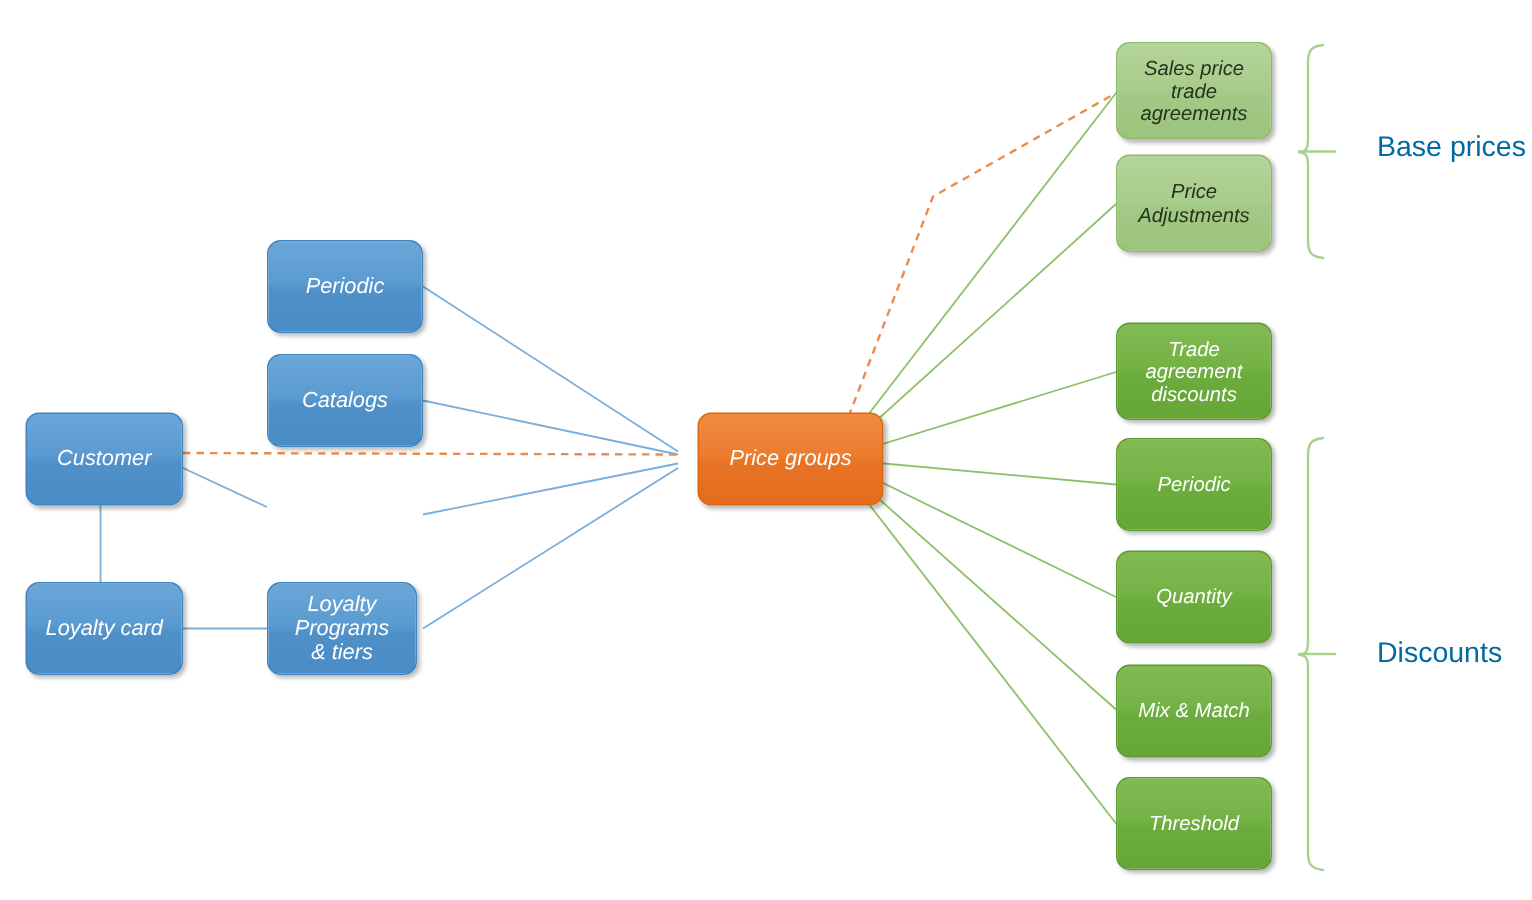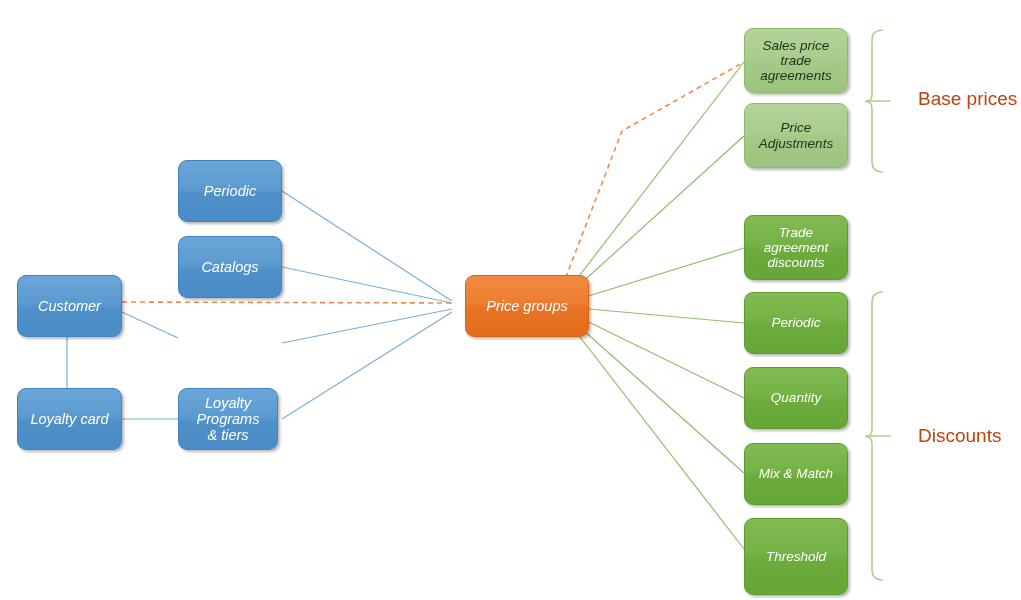--- a/index.html
+++ b/index.html
@@ -53,21 +53,21 @@
     font-size:13.5px;
   }
   .node-green-dark{
     background:linear-gradient(to bottom,#81bb53 0%,#74b246 45%,#6cac3d 55%,#66a637 100%);
     border:1px solid #5d9a31;
     color:#ffffff;
     font-size:13.5px;
   }
   .group-label{
     position:absolute;
-    color:#c2410c;
+    color:#0369a1;
     font-size:19px;
     white-space:nowrap;
     z-index:3;
   }
 </style>
 </head>
 <body>
 
 <div id="canvas">
 
@@ -148,20 +148,20 @@
   </div>
   <div class="node node-green-dark" style="left:744px;top:367px;width:104px;height:62px;">
     <span>Quantity</span>
   </div>
   <div class="node node-green-dark" style="left:744px;top:292px;width:104px;height:62px;">
     <span>Periodic</span>
   </div>
   <div class="node node-green-dark" style="left:744px;top:443px;width:104px;height:62px;">
     <span>Mix &amp; Match</span>
   </div>
-  <div class="node node-green-dark" style="left:744px;top:518px;width:104px;height:77px;">
+  <div class="node node-green-dark" style="left:744px;top:518px;width:104px;height:62px;">
     <span>Threshold</span>
   </div>
 
   <div class="group-label" style="left:918px;top:88px;">Base prices</div>
   <div class="group-label" style="left:918px;top:425px;">Discounts</div>
 
 </div>
 
 </body></html>

